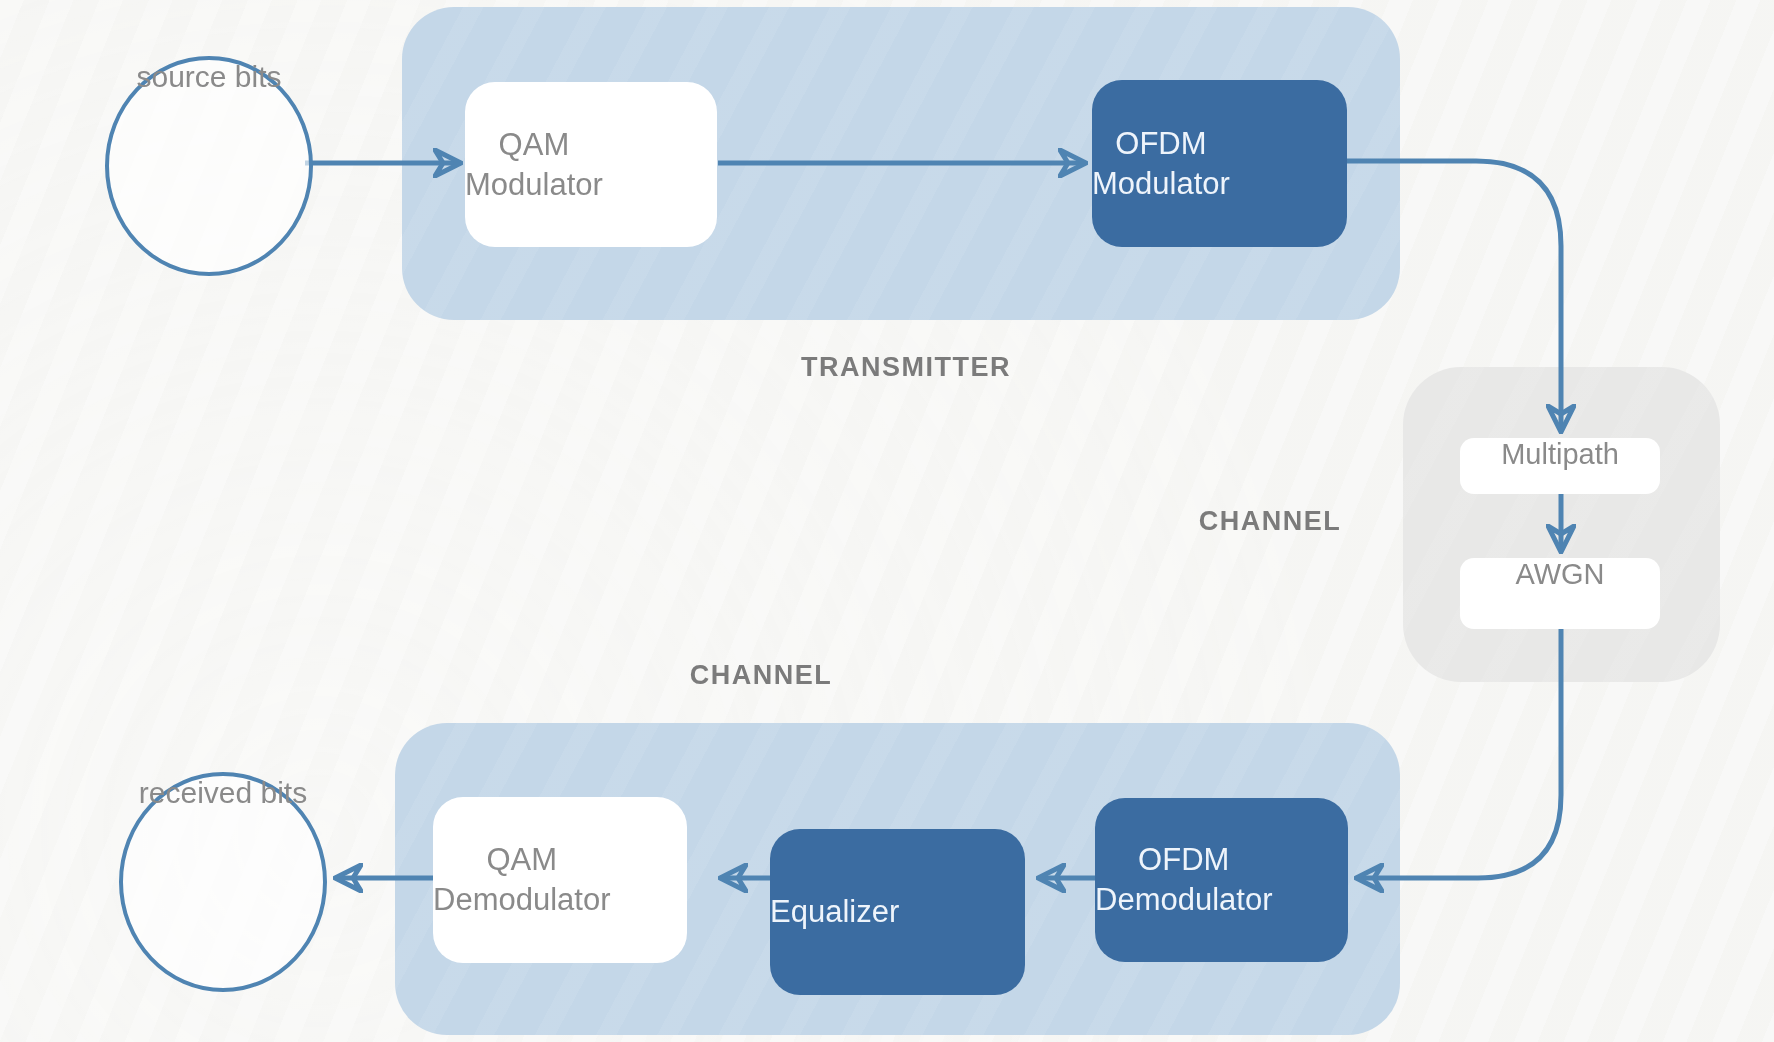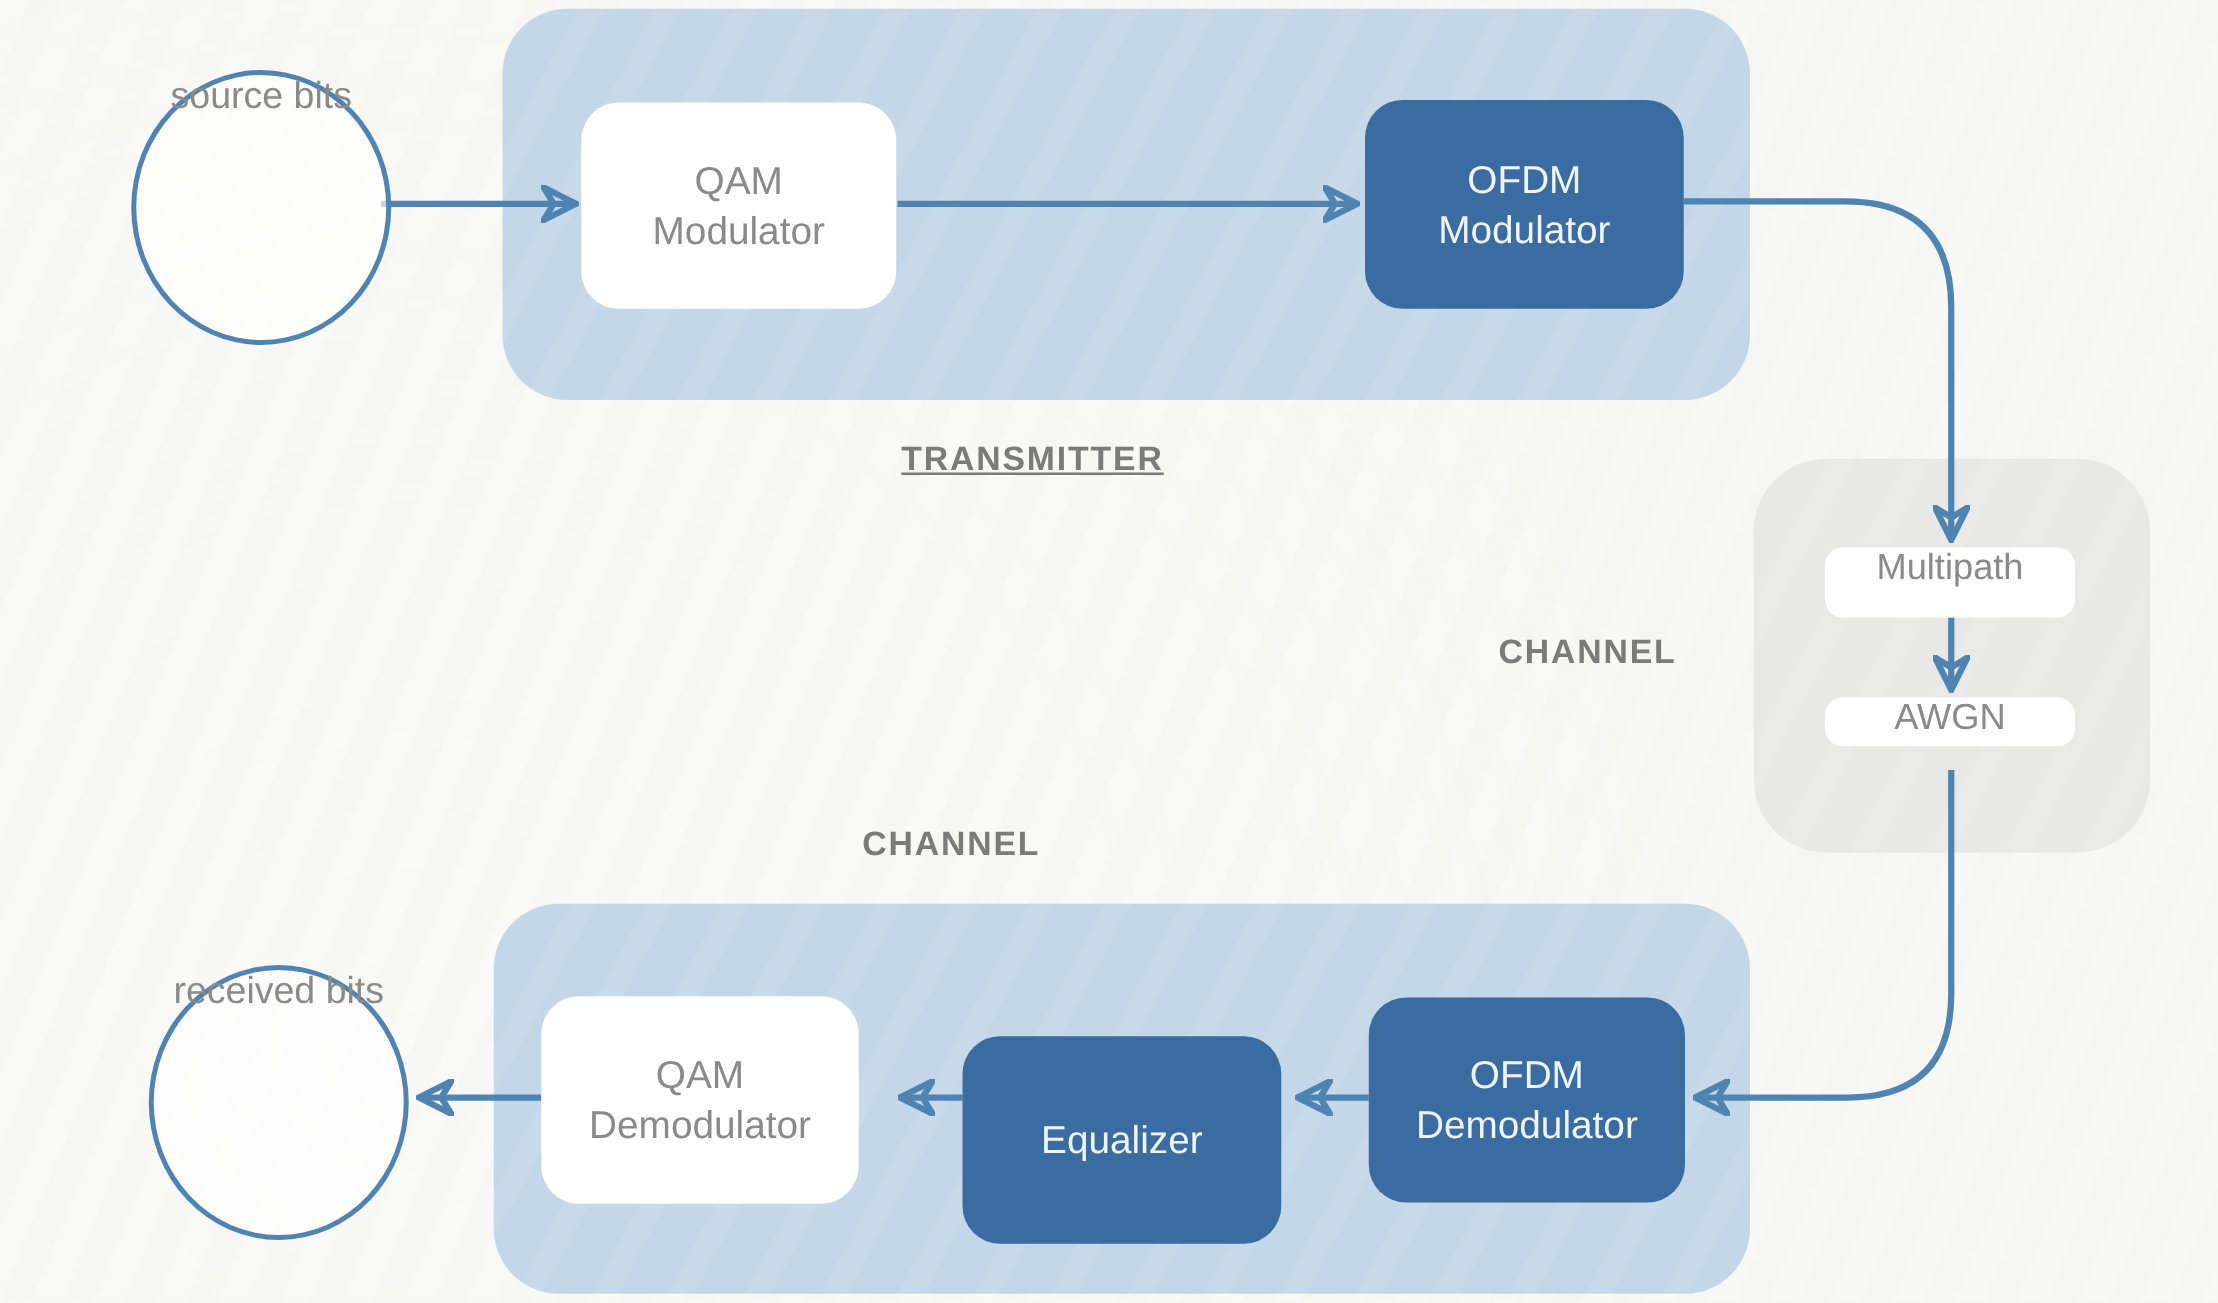--- a/index.html
+++ b/index.html
@@ -40,57 +40,57 @@
   }
   #tx-container{left:402px;top:7px;width:998px;height:313px;}
   #rx-container{left:395px;top:723px;width:1005px;height:312px;}
   #ch-container{left:1403px;top:367px;width:317px;height:315px;border-radius:58px;background:var(--channel_gray,#e8e8e7);}
 
   .wires{position:absolute;left:0;top:0;z-index:3;pointer-events:none;}
   .wires path{stroke:var(--wire_blue,#4f84b2);stroke-width:5;fill:none;}
 
   .node{
     position:absolute;z-index:4;border-radius:30px;
-    display:flex;align-items:center;justify-content:center;text-align:center;
+    display:flex;align-items:center;text-align:center;
     font-size:31px;line-height:1.28;color:var(--text_gray,#8a8a8a);
   }
   .node--white{background:var(--box_white,#fff);}
   .node--dark{background:var(--box_dark_blue,#3b6ca1);color:var(--text_white,#eef4fb);}
   .node .line{display:block;}
 
   #qam-mod{left:465px;top:82px;width:252px;height:165px;}
   #ofdm-mod{left:1092px;top:80px;width:255px;height:167px;}
   #qam-demod{left:433px;top:797px;width:254px;height:166px;}
   #equalizer{left:770px;top:797px;width:255px;height:166px;margin-top:32px;}
   #ofdm-demod{left:1095px;top:798px;width:253px;height:164px;}
 
   .pill{
     position:absolute;z-index:4;background:var(--box_white,#fff);border-radius:14px;
     display:flex;align-items:flex-start;justify-content:center;
     font-size:29px;color:var(--text_gray,#8a8a8a);
   }
   #multipath{left:1460px;top:438px;width:200px;height:56px;}
-  #awgn{left:1460px;top:558px;width:200px;height:39px;}
+  #awgn{left:1460px;top:558px;width:200px;height:71px;}
 
   .terminal{
     position:absolute;z-index:4;border-radius:50%;
     border:4.5px solid var(--wire_blue,#4f84b2);
     background:rgba(255,255,255,.65);
     display:flex;align-items:flex-start;justify-content:center;
     font-size:30px;color:var(--text_gray,#8a8a8a);
   }
   #source-bits{left:105px;top:56px;width:200px;height:212px;}
   #received-bits{left:119px;top:772px;width:200px;height:212px;}
 
   .section-label{
     position:absolute;z-index:4;text-align:center;
     font-size:27px;font-weight:bold;letter-spacing:1.5px;
     color:var(--section_label_gray,#7b7b7b);
   }
-  #label-transmitter{left:676px;top:352px;width:300px;text-decoration:underline;}
+  #label-transmitter{left:756px;top:352px;width:300px;}
   #label-channel{left:1140px;top:506px;width:260px;}
   #label-receiver{left:631px;top:660px;width:260px;}
 </style>
 </head>
 <body>
 
 <div class="stage">
 
   <div class="container" id="tx-container"></div>
   <div class="container" id="ch-container"></div>

